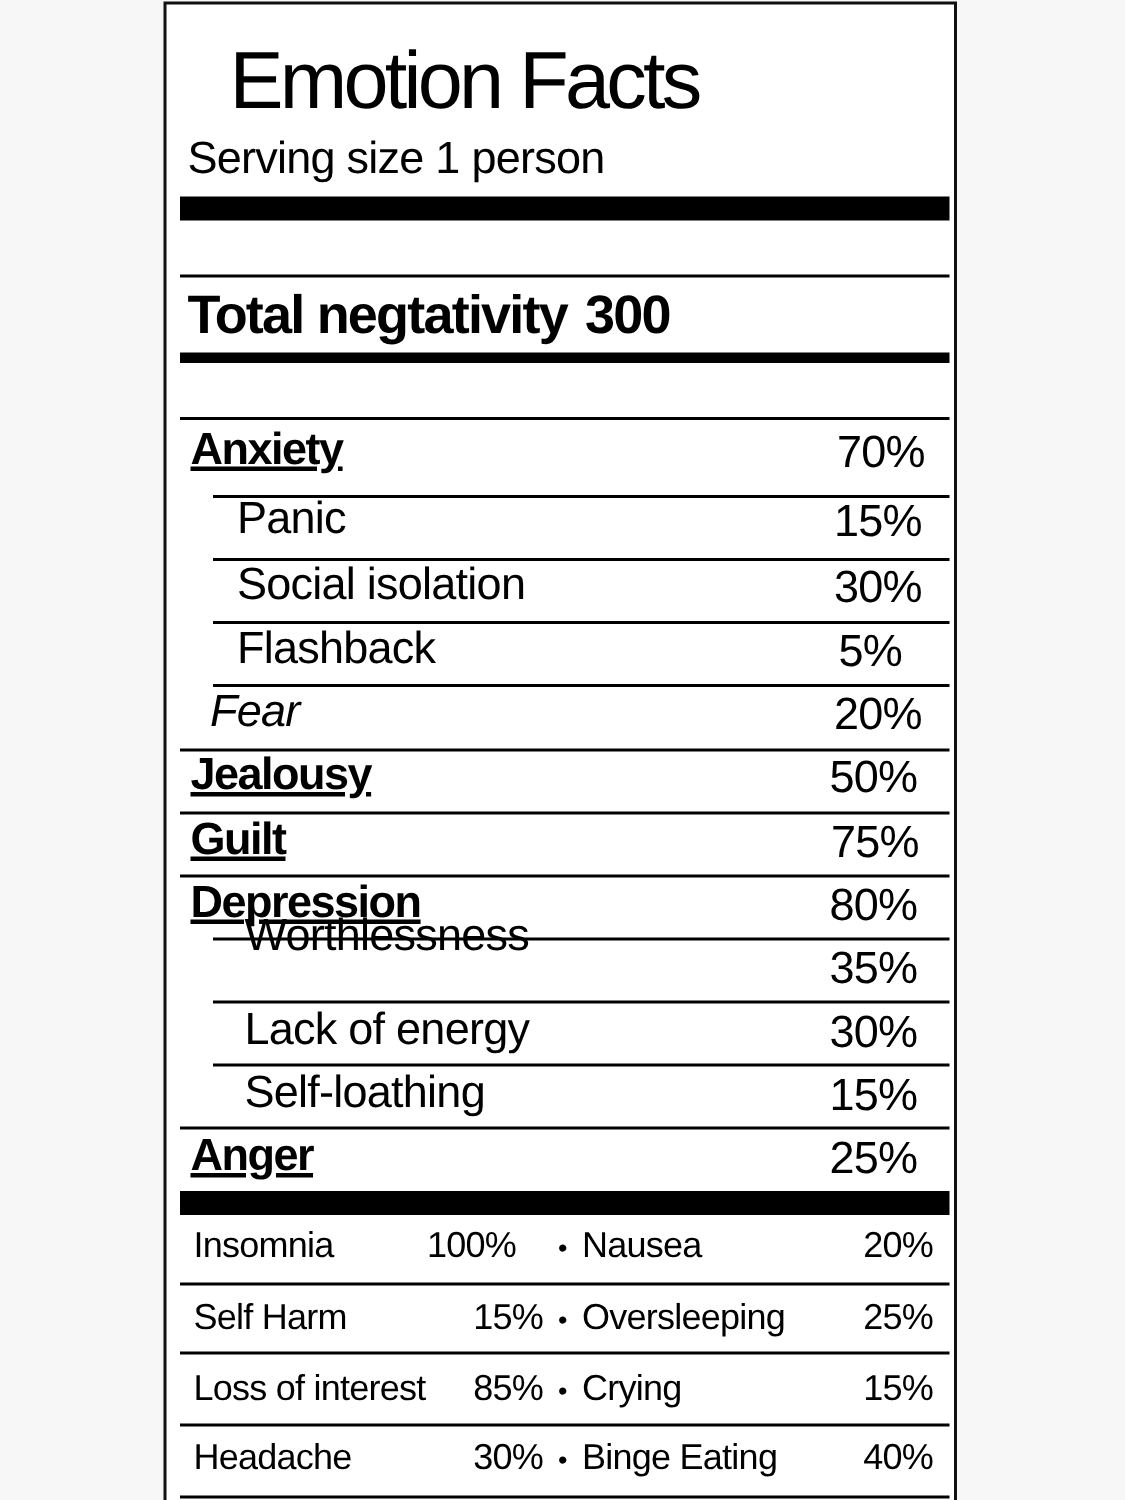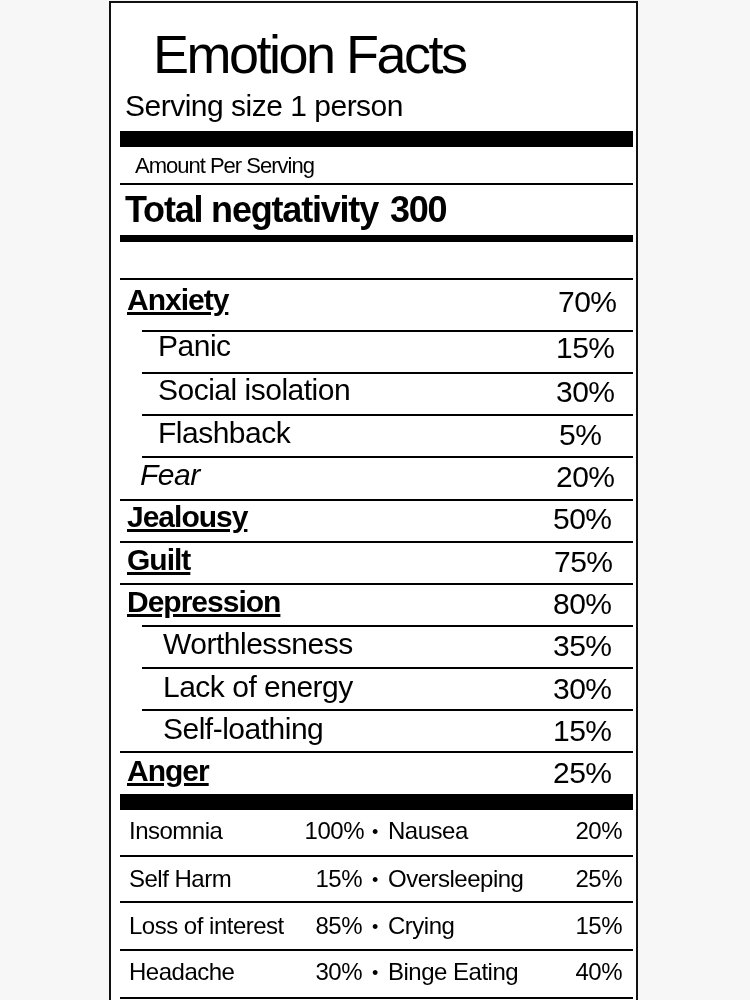--- a/index.html
+++ b/index.html
@@ -24,21 +24,20 @@
   .watermark { left:168px; top:488px; font-size:32px; color:#fff; letter-spacing:1px;
                -webkit-text-stroke:1px #999; opacity:0.9; }
 </style>
 </head>
 <body>
 
 <div class="label">
   <div class="abs title">Emotion Facts</div>
   <div class="abs serving">Serving size 1 person</div>
   <div class="bar" style="top:128px;height:16px;"></div>
-  <div class="abs aps">Amount Per Serving</div>
   <div class="line" style="left:9px;width:513px;top:180px;"></div>
   <div class="abs total">
     <span>Total negtativity</span><span class="val">300</span>
   </div>
   <div class="bar" style="top:232px;height:7px;"></div>
   <div class="line" style="left:9px;width:513px;top:275px;"></div>
 
   <div id="rows">
       <div class="abs row-name main" style="left: 16px; top: 280px;">Anxiety</div>
       <div class="abs row-val" style="left: 447px; top: 282px;">70%</div>
@@ -49,21 +48,21 @@
       <div class="abs row-name" style="left: 47px; top: 413px;">Flashback</div>
       <div class="abs row-val" style="left: 448px; top: 415px;">5%</div>
       <div class="abs row-name" style="left: 29px; top: 455px; font-style: italic;">Fear</div>
       <div class="abs row-val" style="left: 445px; top: 457px;">20%</div>
       <div class="abs row-name main" style="left: 16px; top: 497px;">Jealousy</div>
       <div class="abs row-val" style="left: 442px; top: 499px;">50%</div>
       <div class="abs row-name main" style="left: 16px; top: 540px;">Guilt</div>
       <div class="abs row-val" style="left: 443px; top: 542px;">75%</div>
       <div class="abs row-name main" style="left: 16px; top: 582px;">Depression</div>
       <div class="abs row-val" style="left: 442px; top: 584px;">80%</div>
-      <div class="abs row-name" style="left: 52px; top: 624px;">Worthlessness</div>
+      <div class="abs row-name" style="left: 52px; top: 604px;">Worthlessness</div>
       <div class="abs row-val" style="left: 442px; top: 626px;">35%</div>
       <div class="abs row-name" style="left: 52px; top: 667px;">Lack of energy</div>
       <div class="abs row-val" style="left: 442px; top: 669px;">30%</div>
       <div class="abs row-name" style="left: 52px; top: 709px;">Self-loathing</div>
       <div class="abs row-val" style="left: 442px; top: 711px;">15%</div>
       <div class="abs row-name main" style="left: 16px; top: 751px;">Anger</div>
       <div class="abs row-val" style="left: 442px; top: 753px;">25%</div>
       <div class="line" style="left: 31px; width: 491px; top: 327px;"></div>
       <div class="line" style="left: 31px; width: 491px; top: 369px;"></div>
       <div class="line" style="left: 31px; width: 491px; top: 411px;"></div>
@@ -73,21 +72,21 @@
       <div class="line" style="left: 9px; width: 513px; top: 580px;"></div>
       <div class="line" style="left: 31px; width: 491px; top: 622px;"></div>
       <div class="line" style="left: 31px; width: 491px; top: 664px;"></div>
       <div class="line" style="left: 31px; width: 491px; top: 706px;"></div>
       <div class="line" style="left: 9px; width: 513px; top: 748px;"></div>
     </div>
 
   <div class="bar" style="top:791px;height:16px;"></div>
   <div id="bottom">
       <div class="abs b-name" style="left: 18px; top: 814px;">Insomnia</div>
-      <div class="abs b-val" style="right: 272px; top: 814px;">100%</div>
+      <div class="abs b-val" style="right: 292px; top: 814px;">100%</div>
       <div class="abs bullet" style="left: 261px; top: 819px;">•</div>
       <div class="abs b-name2" style="left: 277px; top: 814px;">Nausea</div>
       <div class="abs b-val2" style="right: 14px; top: 814px;">20%</div>
       <div class="abs b-name" style="left: 18px; top: 862px;">Self Harm</div>
       <div class="abs b-val" style="right: 274px; top: 862px;">15%</div>
       <div class="abs bullet" style="left: 261px; top: 867px;">•</div>
       <div class="abs b-name2" style="left: 277px; top: 862px;">Oversleeping</div>
       <div class="abs b-val2" style="right: 14px; top: 862px;">25%</div>
       <div class="abs b-name" style="left: 18px; top: 909px;">Loss of interest</div>
       <div class="abs b-val" style="right: 274px; top: 909px;">85%</div>

